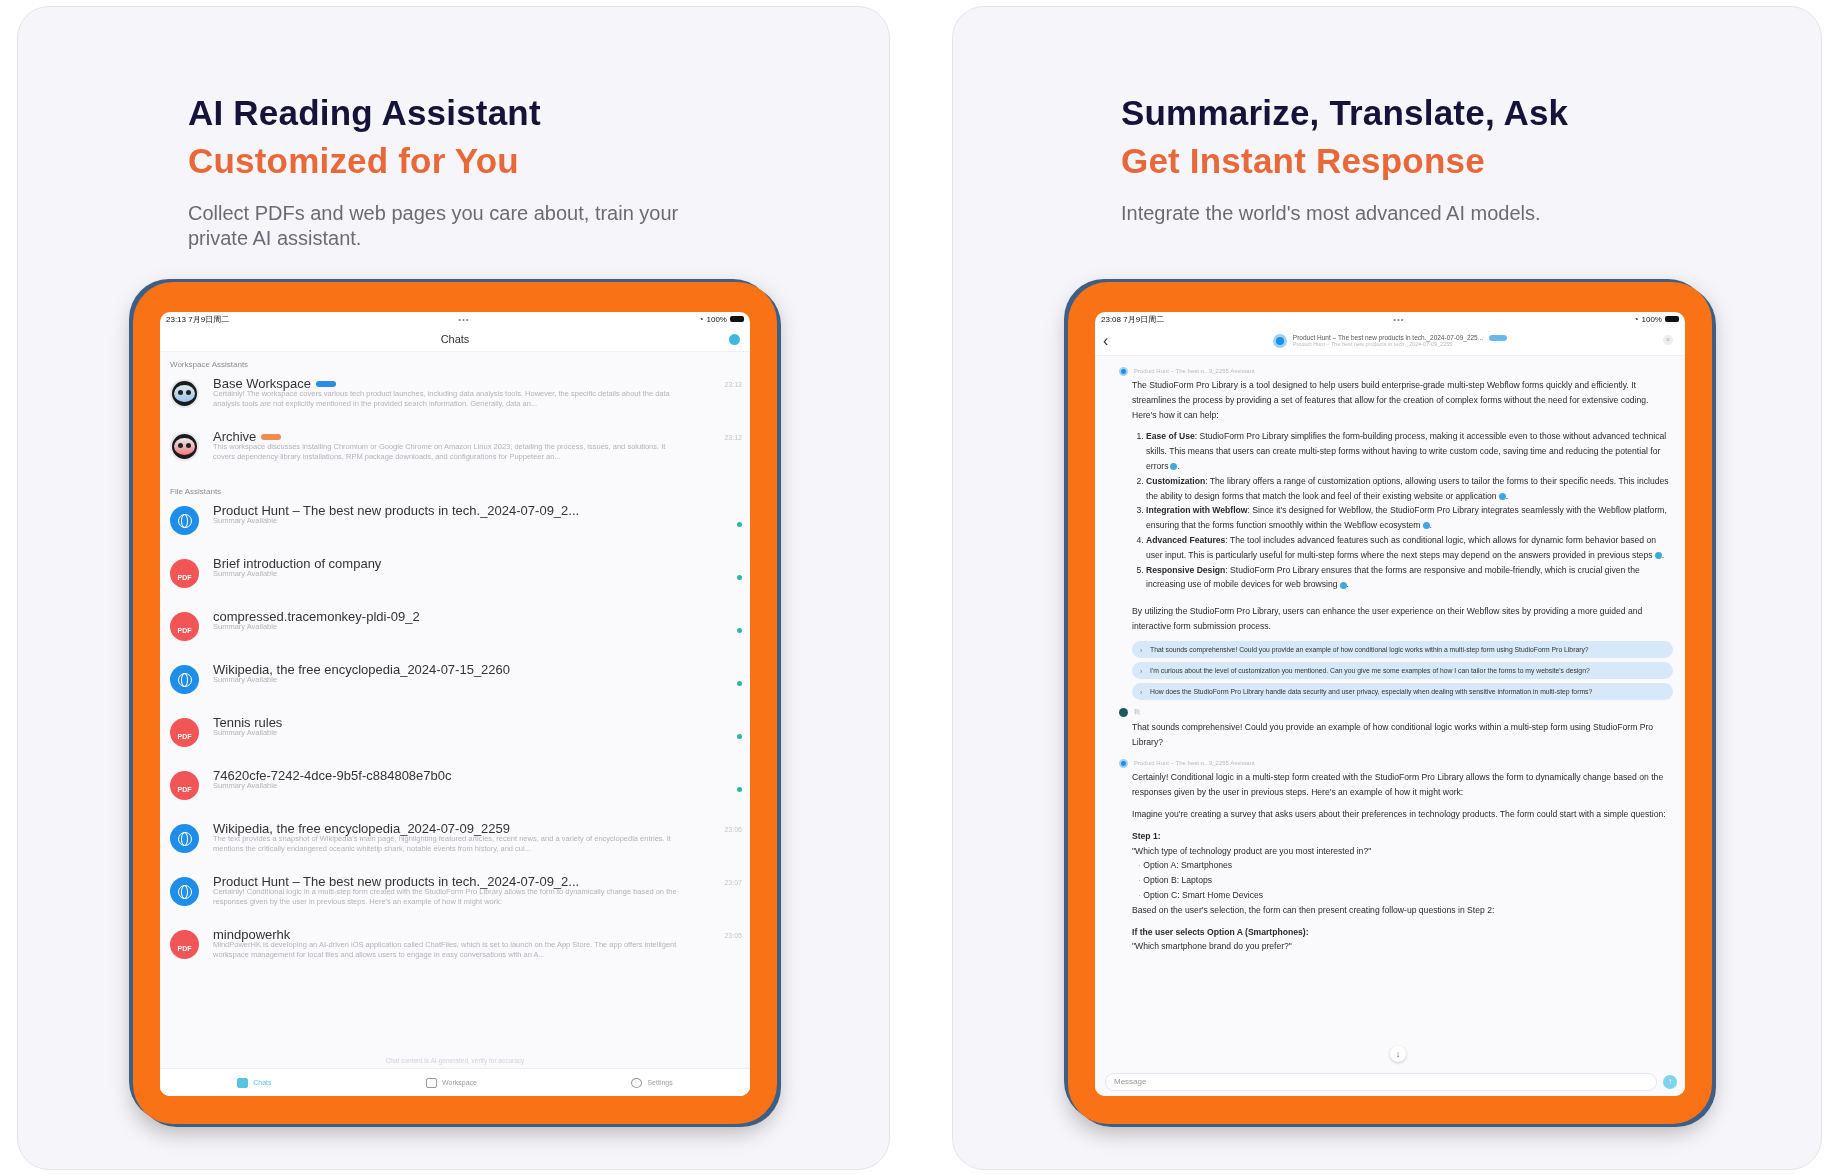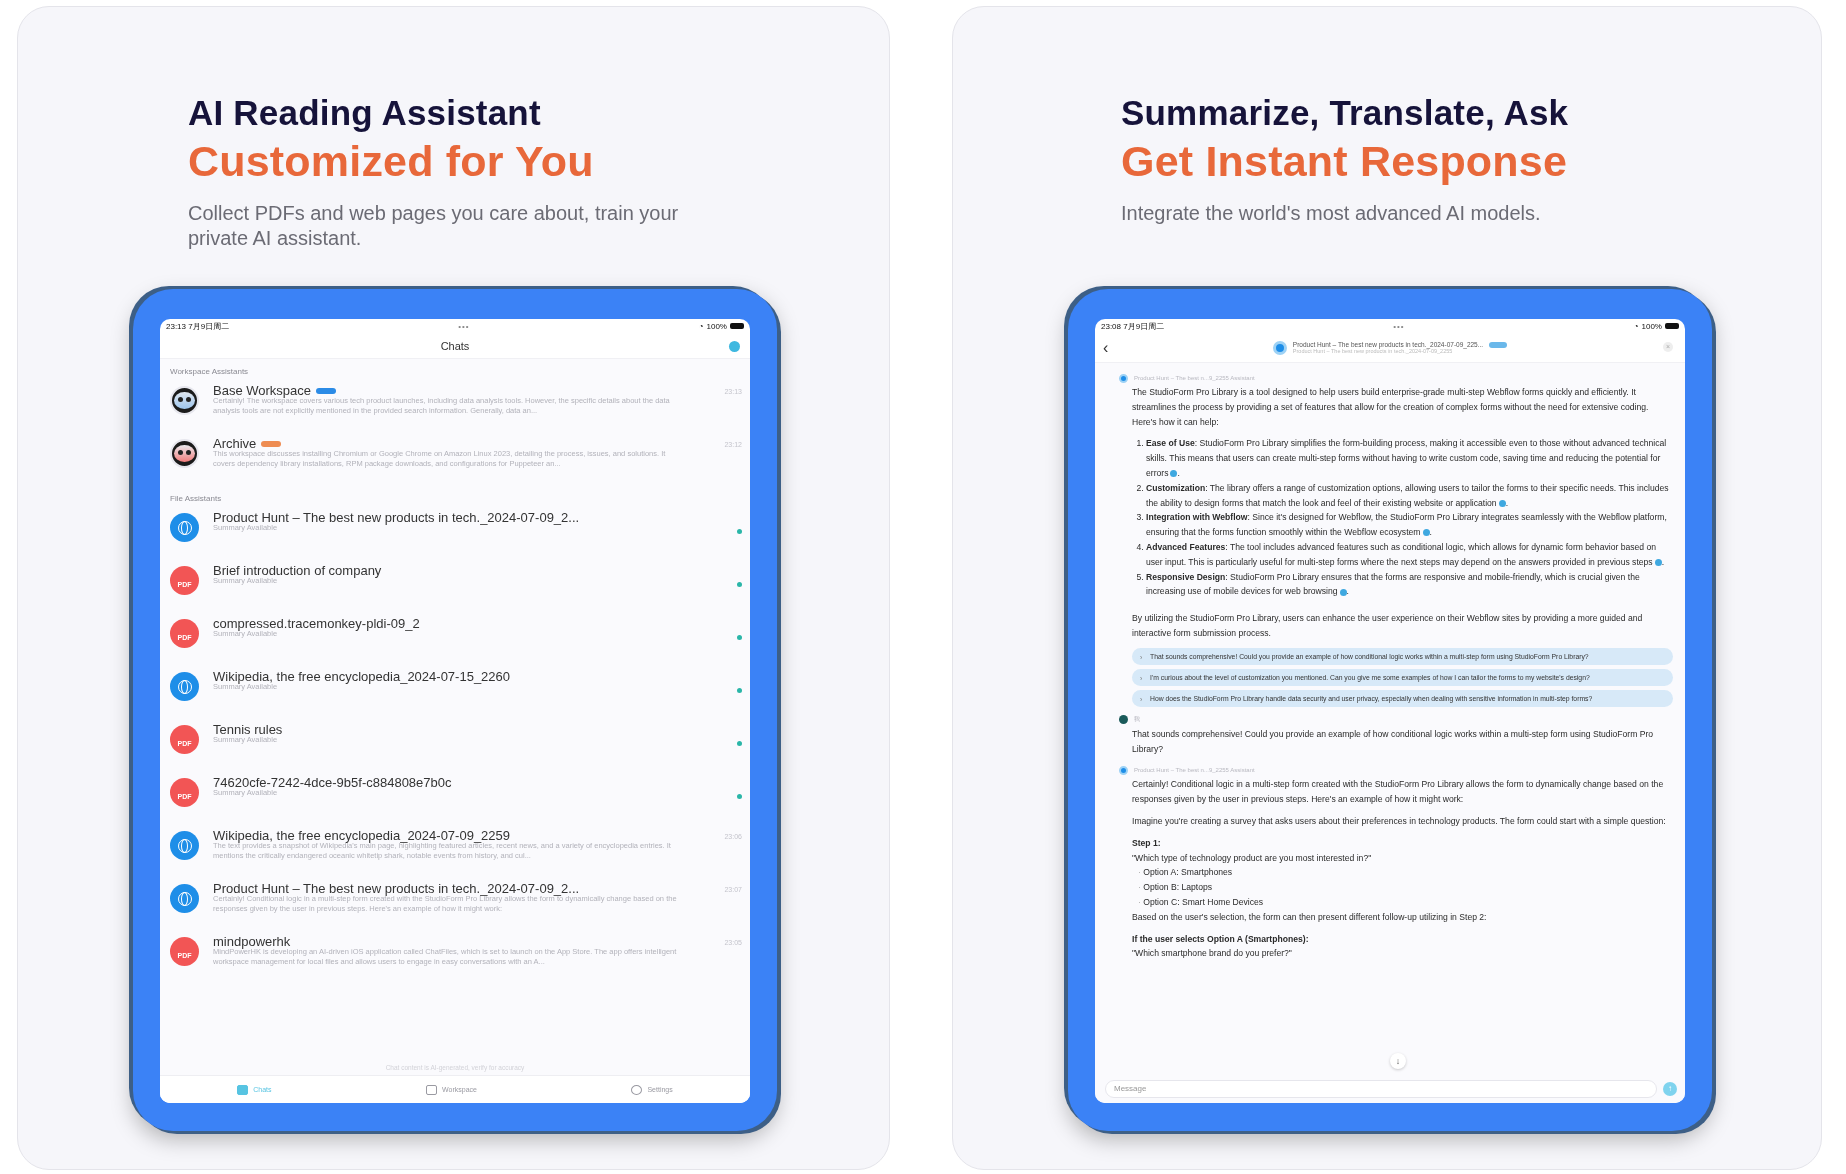--- a/index.html
+++ b/index.html
@@ -6,27 +6,27 @@
   html, body { width: 1846px; height: 1174px; background: #ffffff; overflow: hidden; }
   body { position: relative; font-family: "Liberation Sans", "DejaVu Sans", sans-serif; color: #1a1a2e; }
 
   .card { position: absolute; top: 6px; height: 1164px; background: #f6f6fa; border: 1.5px solid #e4e4ea; border-radius: 32px; }
   .card.left { left: 17px; width: 873px; }
   .card.right { left: 952px; width: 870px; }
 
   .hero { position: absolute; left: 170px; }
   .card.right .hero { left: 168px; }
   .hero h1 { font-size: 35px; font-weight: 700; line-height: 48px; color: #16133a; letter-spacing: 0.2px; }
-  .hero h2 { font-size: 43px; font-weight: 700; line-height: 48px; color: #e8683a; letter-spacing: 0.2px; }
+  .hero h2 { font-size: 35px; font-weight: 700; line-height: 48px; color: #e8683a; letter-spacing: 0.2px; }
   .hero p { margin-top: 16px; font-size: 20px; line-height: 25px; color: #6b6b74; width: 520px; }
   .card.left .hero { top: 82px; }
   .card.right .hero { top: 82px; }
 
   
-  .tablet { position: absolute; top: 282px; width: 644px; height: 842px; border-radius: 40px; background: #3b82f6;
+  .tablet { position: absolute; top: 275px; width: 644px; height: 842px; border-radius: 40px; background: #f97316;
             box-shadow: -4px -3px 0 #3d5f86, 4px 3px 0 #3d5f86, 0 8px 22px rgba(0,0,0,0.28); }
   .card.left .tablet { left: 115px; }
   .card.right .tablet { left: 115px; }
   .screen { position: absolute; left: 27px; top: 30px; right: 27px; bottom: 28px; background: #ffffff; border-radius: 10px; overflow: hidden; }
 
   .statusbar { height: 14px; display: flex; align-items: center; justify-content: space-between; padding: 0 6px; font-size: 8px; color: #111; }
   .statusbar .dots { color: #888; letter-spacing: 1px; }
   .statusbar .right { display: flex; align-items: center; gap: 3px; }
   .battery { width: 14px; height: 6px; background: #111; border-radius: 2px; display: inline-block; }
 
@@ -311,21 +311,21 @@
         <div class="msg-text">
           <div class="para">Certainly! Conditional logic in a multi-step form created with the StudioForm Pro Library allows the form to dynamically change based on the responses given by the user in previous steps. Here's an example of how it might work:</div>
           <div class="para">Imagine you're creating a survey that asks users about their preferences in technology products. The form could start with a simple question:</div>
           <div><b>Step 1:</b></div>
           <div>"Which type of technology product are you most interested in?"</div>
           <ul>
             <li>Option A: Smartphones</li>
             <li>Option B: Laptops</li>
             <li>Option C: Smart Home Devices</li>
           </ul>
-          <div class="para">Based on the user's selection, the form can then present different follow-up utilizing in Step 2:</div>
+          <div class="para">Based on the user's selection, the form can then present creating follow-up questions in Step 2:</div>
           <div><b>If the user selects Option A (Smartphones):</b></div>
           <div>"Which smartphone brand do you prefer?"</div>
         </div>
       </div>
 
       <span class="scroll-down">↓</span>
       <div class="composer">Message</div>
       <span class="send">↑</span>
     </div>
   </div>

